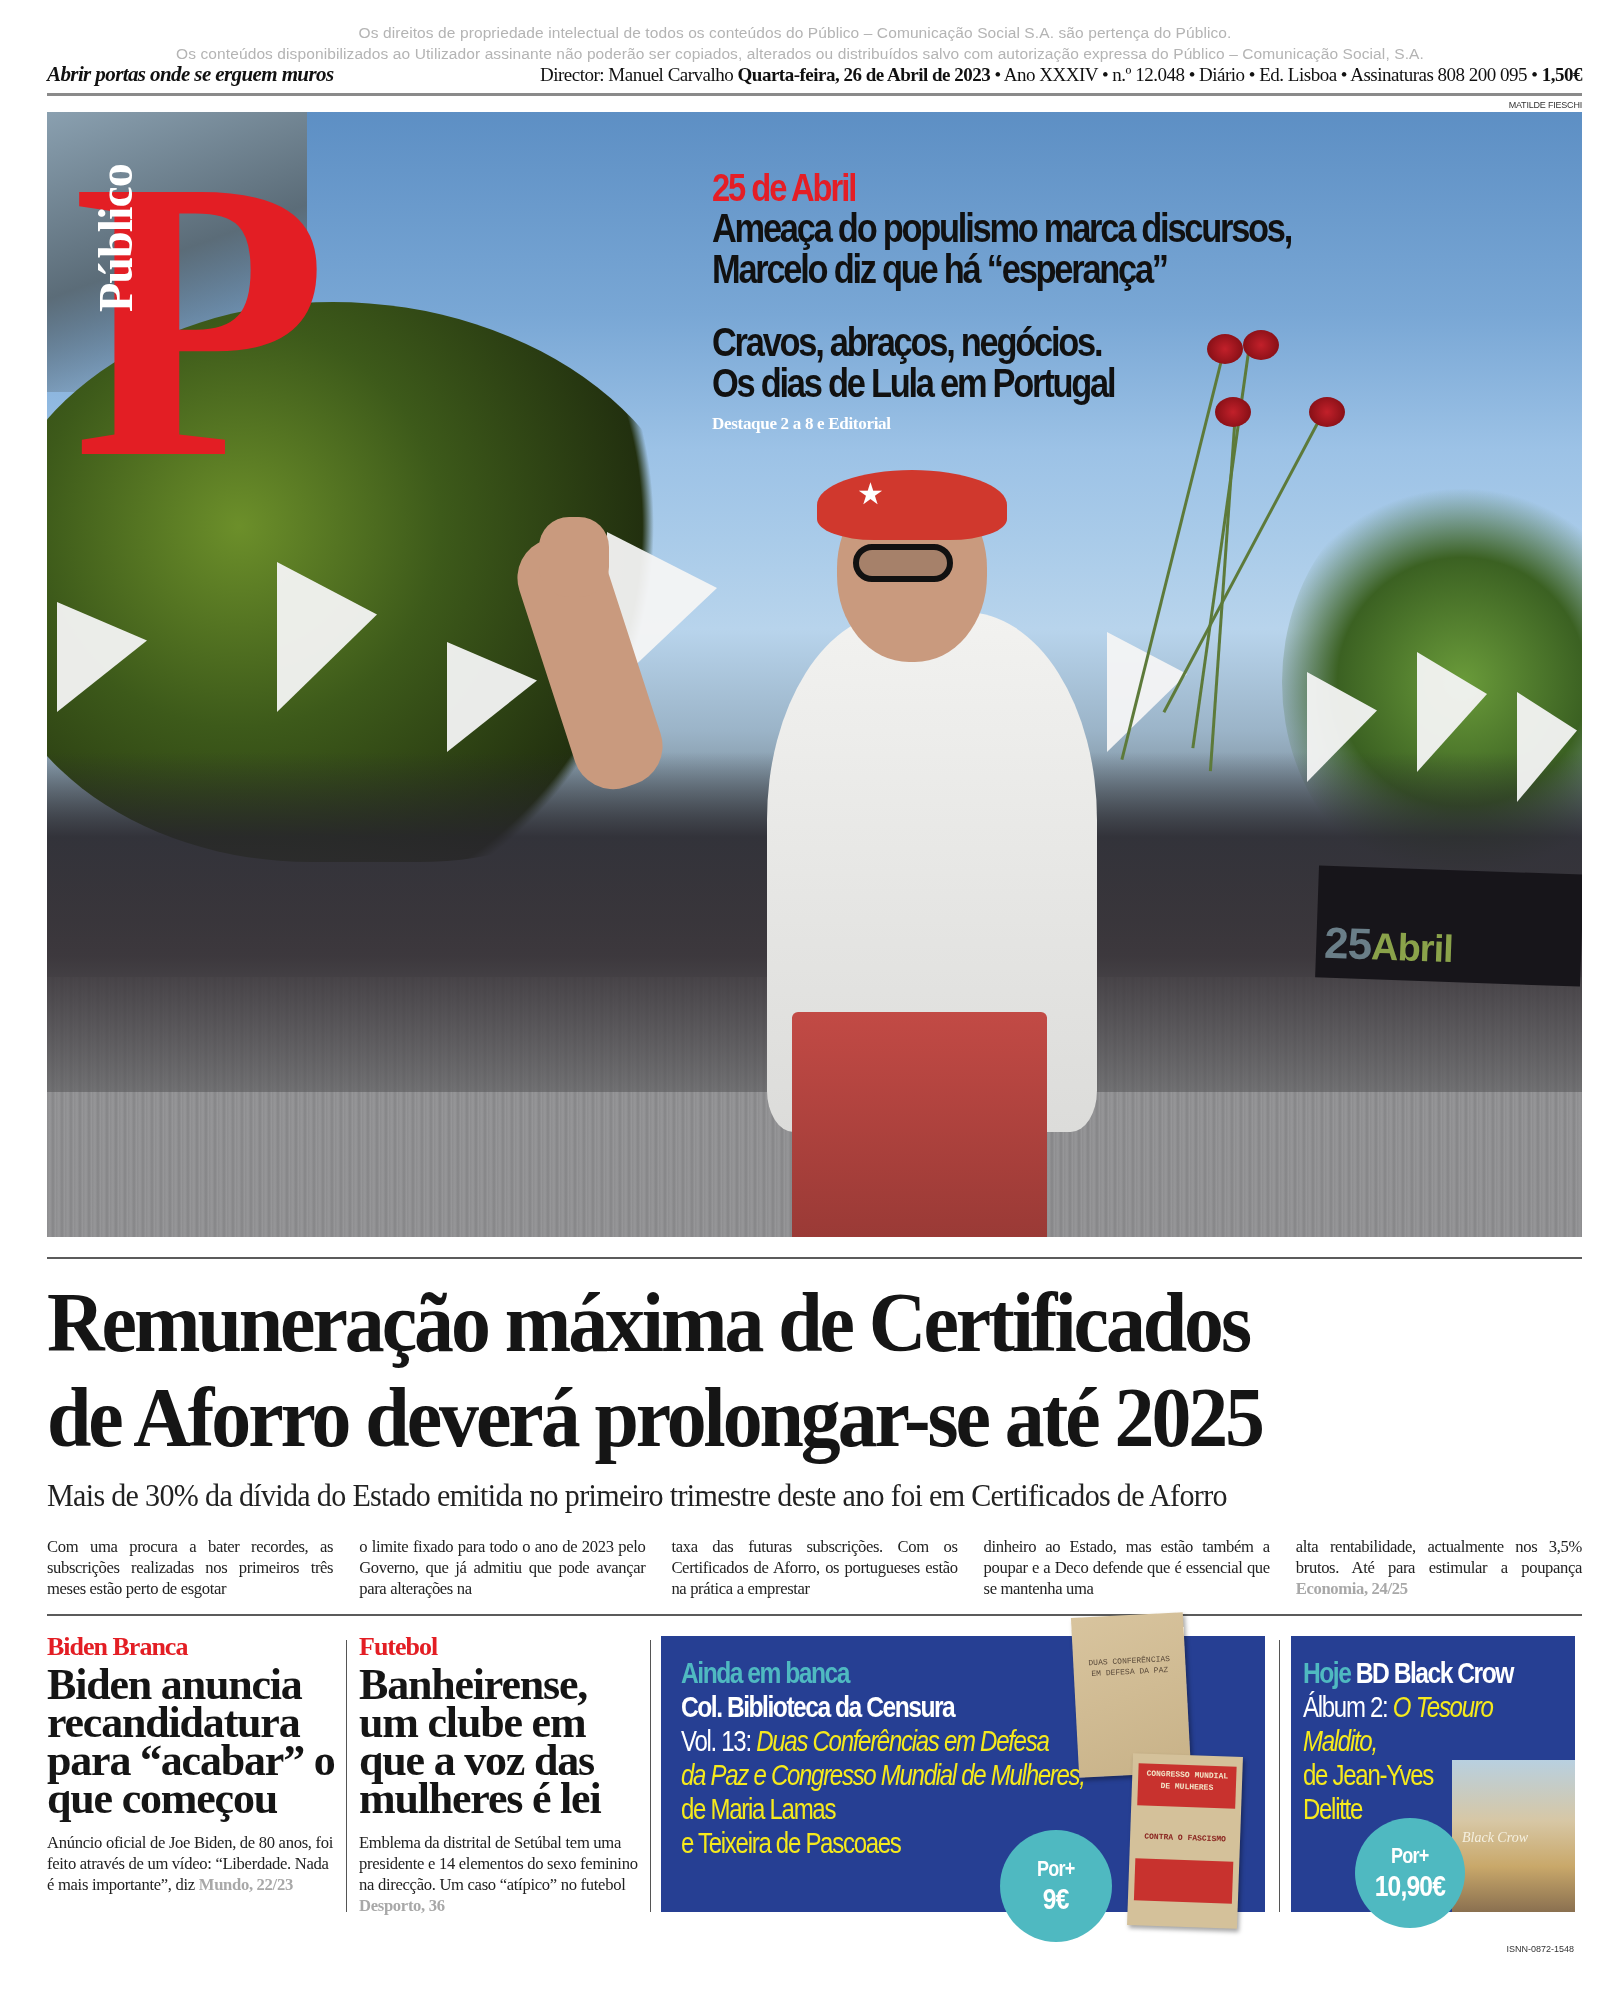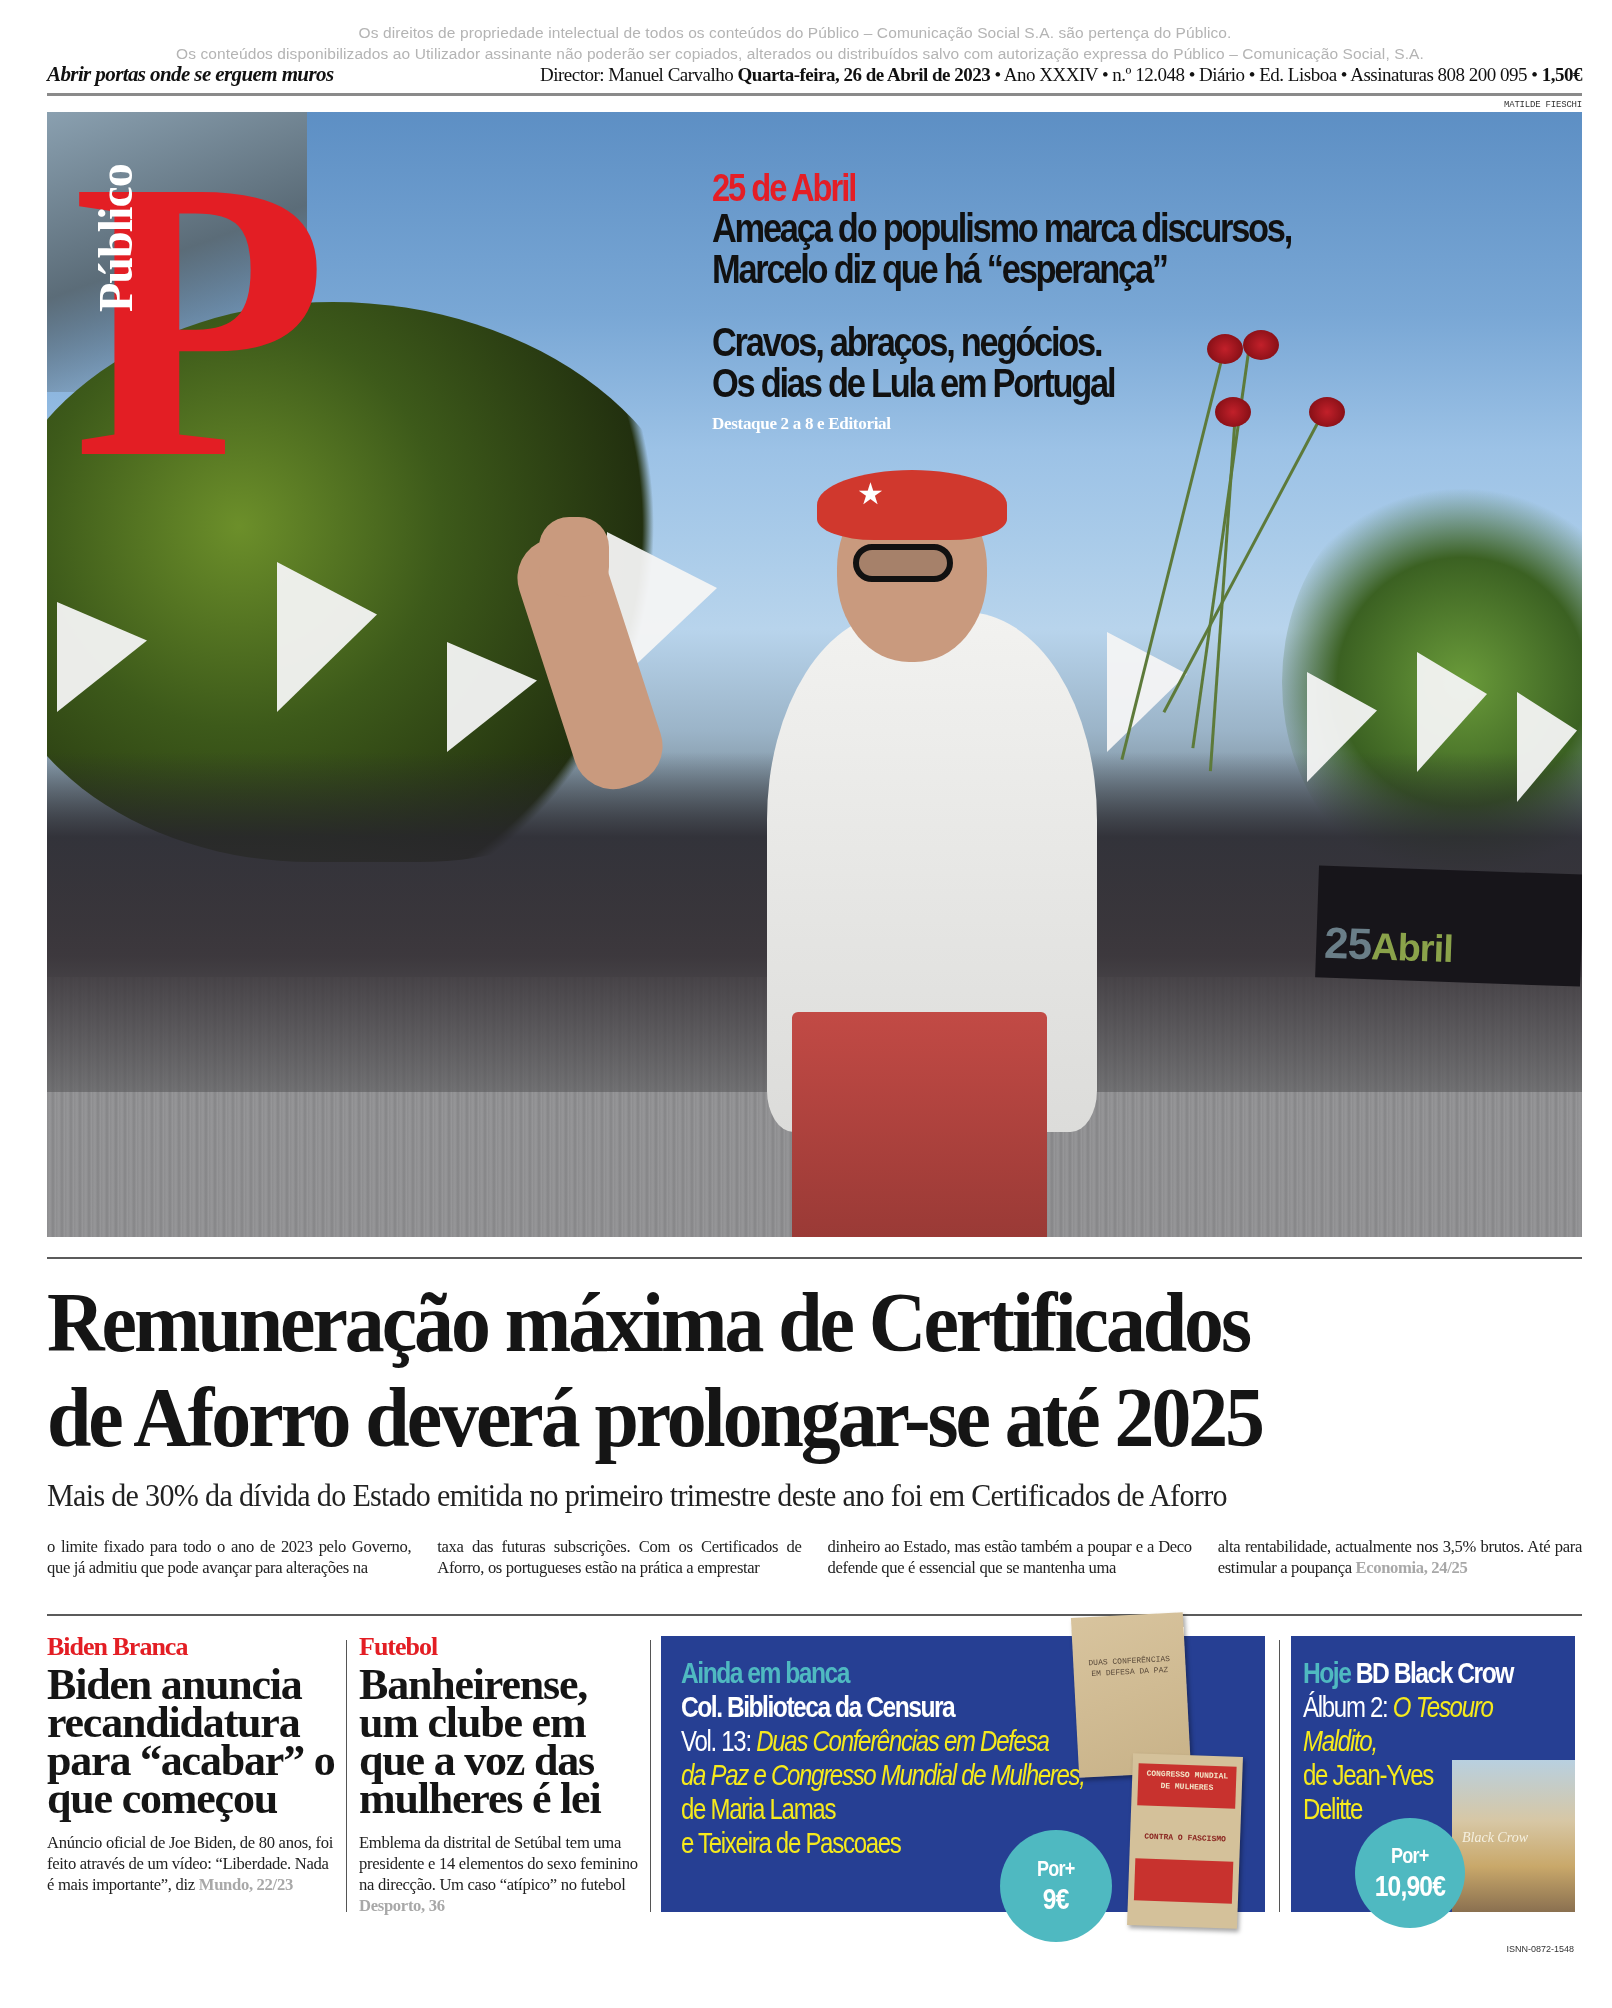--- a/index.html
+++ b/index.html
@@ -8,21 +8,21 @@
 
   .notice { position: absolute; left: 0; width: 1612px; text-align: center; font-family: "Liberation Sans", "DejaVu Sans", sans-serif; color: #b4b4b4; font-size: 15.5px; letter-spacing: 0.1px; }
   .notice.l1 { top: 24px; left: 160px; width: 1270px; }
   .notice.l2 { top: 45px; left: 40px; width: 1520px; }
 
   .masthead-row { position: absolute; top: 62px; left: 47px; width: 1535px; height: 28px; }
   .slogan { position: absolute; left: 0; top: 0; font-style: italic; font-weight: bold; font-size: 21px; letter-spacing: -0.6px; color: #111; }
   .dateline { position: absolute; right: 0; top: 2px; font-size: 19px; letter-spacing: -0.5px; color: #111; white-space: nowrap; }
   .dateline b { font-weight: bold; }
   .top-rule { position: absolute; top: 93px; left: 47px; width: 1535px; height: 3px; background: #8a8a8a; }
-  .credit { position: absolute; top: 100px; right: 30px; font-family: Liberation Mono, monospace; font-size: 9px; color: #333; letter-spacing: -0.2px; }
+  .credit { position: absolute; top: 100px; right: 30px; font-family: Liberation Sans, sans-serif; font-size: 9px; color: #333; letter-spacing: -0.2px; }
 
   
   .photo { position: absolute; left: 47px; top: 112px; width: 1535px; height: 1125px; overflow: hidden;
     background: linear-gradient(180deg, #5d8fc4 0%, #79a7d5 18%, #9cc2e6 30%, #a9cbe9 38%, #b8d4ec 46%, #9bb4c8 55%, #6f7f88 63%, #6a6d70 72%, #7f8083 82%, #8e8f91 100%); }
   .photo .tree-left { position: absolute; left: -60px; top: 190px; width: 720px; height: 560px; border-radius: 48% 52% 40% 45%;
     background: radial-gradient(circle at 35% 40%, #6c8f2a 0%, #3d5a1a 35%, #22300f 70%, rgba(20,30,10,0) 72%); }
   .photo .tree-right { position: absolute; right: -60px; top: 360px; width: 360px; height: 420px; border-radius: 50%;
     background: radial-gradient(circle at 50% 50%, #6a9b3a 0%, #3b6122 45%, rgba(30,50,20,0) 70%); }
   .photo .building { position: absolute; left: 0; top: 0; width: 260px; height: 280px;
     background: linear-gradient(160deg, #8aa0b0 0%, #5b6c78 50%, rgba(70,80,90,0) 90%); }
@@ -160,20 +160,21 @@
   <div class="photo-ref">Destaque 2 a 8 e Editorial</div>
 </div>
 
 <div class="rule" style="top:1257px;"></div>
 <div class="main-head">
   <div>Remuneração máxima de Certificados</div>
   <div>de Aforro deverá prolongar-se até 2025</div>
 </div>
 <div class="subhead">Mais de 30% da dívida do Estado emitida no primeiro trimestre deste ano foi em Certificados de Aforro</div>
 <div class="body-cols">
+  <div class="body-col">Com uma procura a bater recordes, as subscrições realizadas nos primeiros três meses estão perto de esgotar</div>
   <div class="body-col">o limite fixado para todo o ano de 2023 pelo Governo, que já admitiu que pode avançar para alterações na</div>
   <div class="body-col">taxa das futuras subscrições. Com os Certificados de Aforro, os portugueses estão na prática a emprestar</div>
   <div class="body-col">dinheiro ao Estado, mas estão também a poupar e a Deco defende que é essencial que se mantenha uma</div>
   <div class="body-col"><span>alta rentabilidade, actualmente nos 3,5% brutos. Até para estimular a poupança </span><span class="ref">Economia, 24/25</span></div>
 </div>
 
 <div class="rule" style="top:1614px;"></div>
 
 <div class="story" style="left:47px;">
   <div class="section">Biden Branca</div>

